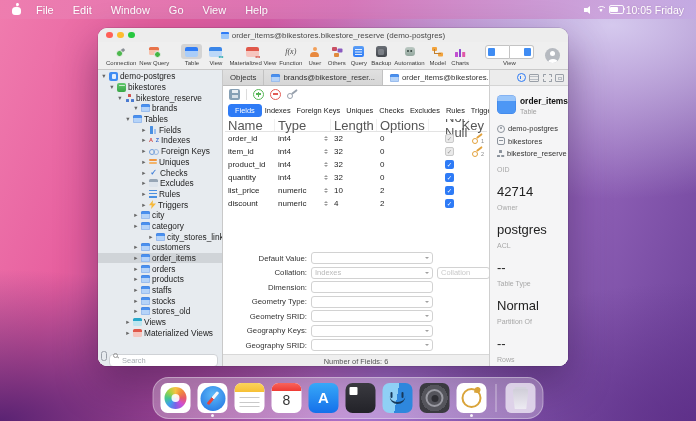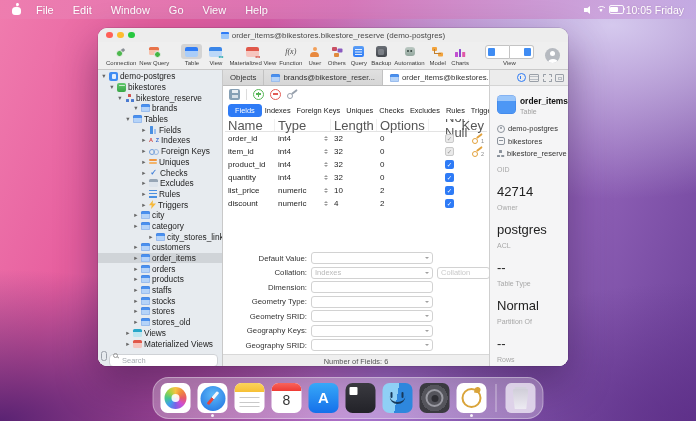--- a/index.html
+++ b/index.html
@@ -485,25 +485,20 @@
               <span class="tree-label">staffs</span>
             </div>
             <div class="tree-row" style="padding-left: 35px;">
               <span class="tree-arrow">▸</span>
               <span class="tree-ico ico-table"></span>
               <span class="tree-label">stocks</span>
             </div>
             <div class="tree-row" style="padding-left: 35px;">
               <span class="tree-arrow">▸</span>
               <span class="tree-ico ico-table"></span>
-              <span class="tree-label">stores</span>
-            </div>
-            <div class="tree-row" style="padding-left: 35px;">
-              <span class="tree-arrow">▸</span>
-              <span class="tree-ico ico-table"></span>
               <span class="tree-label">stores_old</span>
             </div>
             <div class="tree-row" style="padding-left: 27px;">
               <span class="tree-arrow">▸</span>
               <span class="tree-ico ico-view"></span>
               <span class="tree-label">Views</span>
             </div>
             <div class="tree-row" style="padding-left: 27px;">
               <span class="tree-arrow">▸</span>
               <span class="tree-ico ico-matview"></span>

